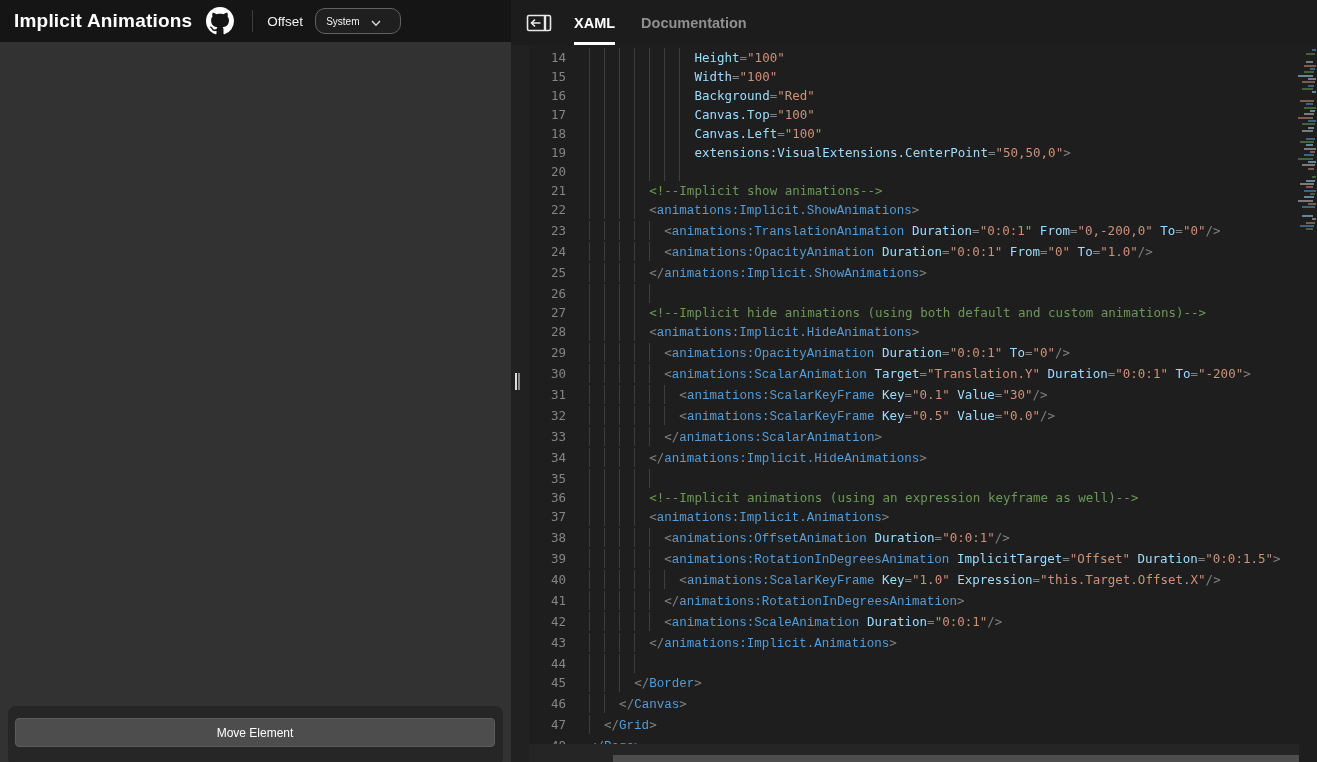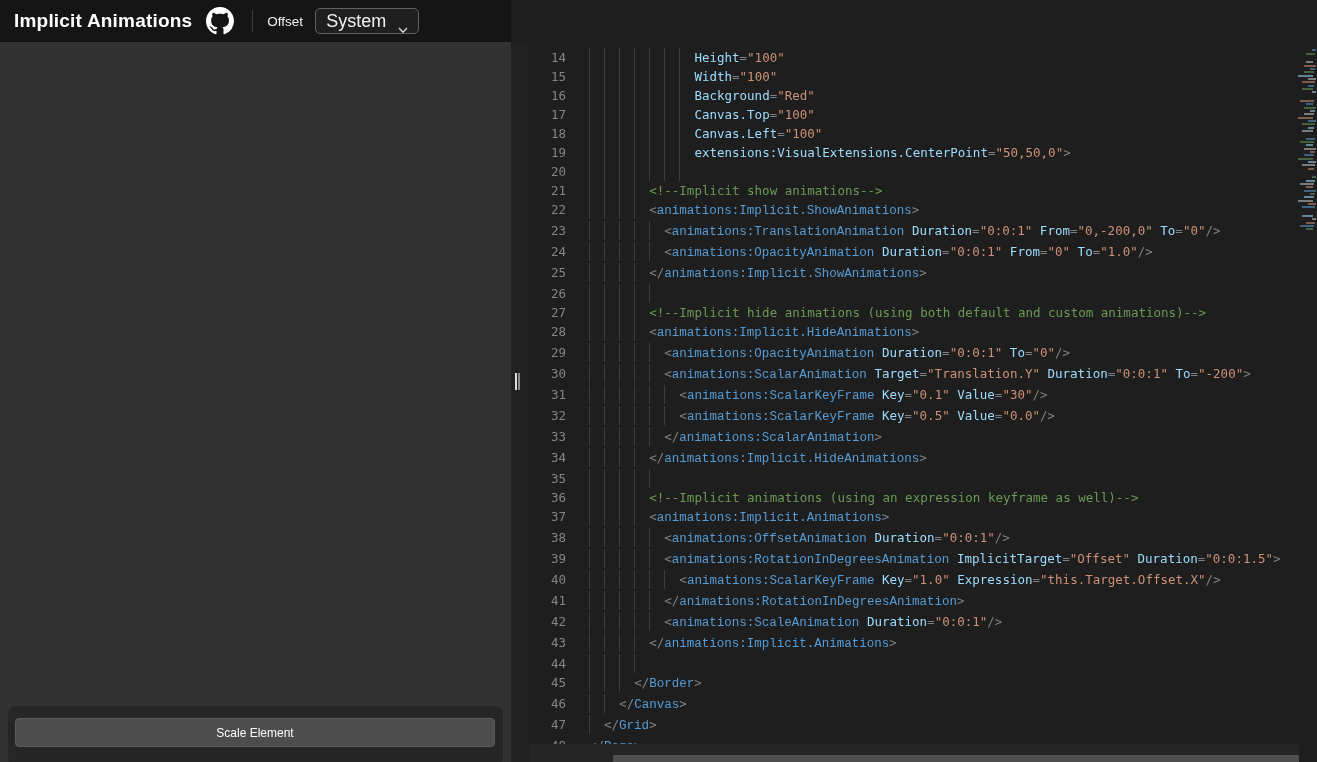--- a/index.html
+++ b/index.html
@@ -9,21 +9,21 @@
 
   
   .left-pane { position:absolute; left:0; top:0; width:511px; height:762px; background:#323232; }
   .left-header { position:absolute; left:0; top:0; width:511px; height:42px; background:#151515;
                  display:flex; align-items:center; }
   .page-title { color:#ffffff; font-size:19px; font-weight:700; margin-left:14px; letter-spacing:.2px; }
   .gh-icon { width:28px; height:28px; margin-left:14px; cursor:pointer; display:flex; align-items:center; }
   .hdr-divider { width:1px; height:22px; background:#3d3d3d; margin-left:18px; }
   .theme-label { color:#f2f2f2; font-size:13.5px; margin-left:14px; }
   .theme-select { margin-left:12px; height:26px; min-width:86px; background:#1f1f1f; border:1px solid #616161;
-                  border-radius:5px; color:#f2f2f2; font-size:18px; display:flex; align-items:center;
+                  border-radius:10px; color:#f2f2f2; font-size:10px; display:flex; align-items:center;
                   padding:0 10px; gap:12px; cursor:pointer; }
   .chev { width:10px; height:7px; display:inline-block; }
 
   
   .control-bar { position:absolute; left:8px; top:706px; width:495px; height:60px; background:#262626;
                  border-radius:8px; display:flex; align-items:flex-start; padding:12px 8px 0 7px; gap:10px; }
   .ctl-btn { flex:1; height:29px; background:#4d4d4d; border:1px solid #5c5c5c; border-radius:4px;
              color:#ffffff; font-size:12px; display:flex; align-items:center; justify-content:center;
              cursor:pointer; }
 
@@ -83,25 +83,38 @@
         <span>System</span>
         <span class="chev">
           <svg viewBox="0 0 10 7" width="10" height="7" fill="none" stroke="#d8d8d8" stroke-width="1.4">
             <path d="M1 1 L5 5.2 L9 1"></path>
           </svg>
         </span>
       </div>
     </div>
 
     <div class="control-bar">
-      <div class="ctl-btn">Scale Element</div>
+      <div class="ctl-btn">Move Element</div>
     </div>
   </div>
 
   <div class="right-pane">
+    <div class="right-header">
+      <div class="collapse-btn">
+        <svg viewBox="0 0 26 18" width="26" height="18" fill="none" stroke="#e8e8e8" stroke-width="1.6">
+          <rect x="1.5" y="1.5" width="23" height="15" rx="1.5"></rect>
+          <line x1="19" y1="1.5" x2="19" y2="16.5" stroke-width="2.4"></line>
+          <path d="M14.5 9 H5.5 M9 5.5 L5.5 9 L9 12.5"></path>
+        </svg>
+      </div>
+      <div class="tabs">
+        <div class="tab active">XAML</div>
+        <div class="tab inactive">Documentation</div>
+      </div>
+    </div>
 
     <div class="editor">
       <div class="splitter">
         <div class="splitter-grip">
             <span class="b1"></span>
             <span class="b2"></span>
           </div>
       </div>
       <div class="code"><div class="code-line"><div class="line-num">14</div><div class="line-text guides" style="padding-left: 105.42px; background-size: 103.42px 19px;"><span class="tok-a">Height</span><span class="tok-p">=</span><span class="tok-v">"100"</span></div></div><div class="code-line"><div class="line-num">15</div><div class="line-text guides" style="padding-left: 105.42px; background-size: 103.42px 19px;"><span class="tok-a">Width</span><span class="tok-p">=</span><span class="tok-v">"100"</span></div></div><div class="code-line"><div class="line-num">16</div><div class="line-text guides" style="padding-left: 105.42px; background-size: 103.42px 19px;"><span class="tok-a">Background</span><span class="tok-p">=</span><span class="tok-v">"Red"</span></div></div><div class="code-line"><div class="line-num">17</div><div class="line-text guides" style="padding-left: 105.42px; background-size: 103.42px 19px;"><span class="tok-a">Canvas.Top</span><span class="tok-p">=</span><span class="tok-v">"100"</span></div></div><div class="code-line"><div class="line-num">18</div><div class="line-text guides" style="padding-left: 105.42px; background-size: 103.42px 19px;"><span class="tok-a">Canvas.Left</span><span class="tok-p">=</span><span class="tok-v">"100"</span></div></div><div class="code-line"><div class="line-num">19</div><div class="line-text guides" style="padding-left: 105.42px; background-size: 103.42px 19px;"><span class="tok-a">extensions:VisualExtensions.CenterPoint</span><span class="tok-p">=</span><span class="tok-v">"50,50,0"</span><span class="tok-p">&gt;</span></div></div><div class="code-line"><div class="line-num">20</div><div class="line-text guides" style="padding-left: 105.42px; background-size: 103.42px 19px;"></div></div><div class="code-line"><div class="line-num">21</div><div class="line-text guides" style="padding-left: 60.24px; background-size: 58.24px 19px;"><span class="tok-c">&lt;!--Implicit show animations--&gt;</span></div></div><div class="code-line"><div class="line-num">22</div><div class="line-text guides" style="padding-left: 60.24px; background-size: 58.24px 19px;"><span class="tok-p">&lt;</span><span class="tok-t">animations:Implicit.ShowAnimations</span><span class="tok-p">&gt;</span></div></div><div class="code-line"><div class="line-num">23</div><div class="line-text guides" style="padding-left: 75.3px; background-size: 73.3px 19px;"><span class="tok-p">&lt;</span><span class="tok-t">animations:TranslationAnimation</span><span class="tok-a"> Duration</span><span class="tok-p">=</span><span class="tok-v">"0:0:1"</span><span class="tok-a"> From</span><span class="tok-p">=</span><span class="tok-v">"0,-200,0"</span><span class="tok-a"> To</span><span class="tok-p">=</span><span class="tok-v">"0"</span><span class="tok-p">/&gt;</span></div></div><div class="code-line"><div class="line-num">24</div><div class="line-text guides" style="padding-left: 75.3px; background-size: 73.3px 19px;"><span class="tok-p">&lt;</span><span class="tok-t">animations:OpacityAnimation</span><span class="tok-a"> Duration</span><span class="tok-p">=</span><span class="tok-v">"0:0:1"</span><span class="tok-a"> From</span><span class="tok-p">=</span><span class="tok-v">"0"</span><span class="tok-a"> To</span><span class="tok-p">=</span><span class="tok-v">"1.0"</span><span class="tok-p">/&gt;</span></div></div><div class="code-line"><div class="line-num">25</div><div class="line-text guides" style="padding-left: 60.24px; background-size: 58.24px 19px;"><span class="tok-p">&lt;/</span><span class="tok-t">animations:Implicit.ShowAnimations</span><span class="tok-p">&gt;</span></div></div><div class="code-line"><div class="line-num">26</div><div class="line-text guides" style="padding-left: 75.3px; background-size: 73.3px 19px;"></div></div><div class="code-line"><div class="line-num">27</div><div class="line-text guides" style="padding-left: 60.24px; background-size: 58.24px 19px;"><span class="tok-c">&lt;!--Implicit hide animations (using both default and custom animations)--&gt;</span></div></div><div class="code-line"><div class="line-num">28</div><div class="line-text guides" style="padding-left: 60.24px; background-size: 58.24px 19px;"><span class="tok-p">&lt;</span><span class="tok-t">animations:Implicit.HideAnimations</span><span class="tok-p">&gt;</span></div></div><div class="code-line"><div class="line-num">29</div><div class="line-text guides" style="padding-left: 75.3px; background-size: 73.3px 19px;"><span class="tok-p">&lt;</span><span class="tok-t">animations:OpacityAnimation</span><span class="tok-a"> Duration</span><span class="tok-p">=</span><span class="tok-v">"0:0:1"</span><span class="tok-a"> To</span><span class="tok-p">=</span><span class="tok-v">"0"</span><span class="tok-p">/&gt;</span></div></div><div class="code-line"><div class="line-num">30</div><div class="line-text guides" style="padding-left: 75.3px; background-size: 73.3px 19px;"><span class="tok-p">&lt;</span><span class="tok-t">animations:ScalarAnimation</span><span class="tok-a"> Target</span><span class="tok-p">=</span><span class="tok-v">"Translation.Y"</span><span class="tok-a"> Duration</span><span class="tok-p">=</span><span class="tok-v">"0:0:1"</span><span class="tok-a"> To</span><span class="tok-p">=</span><span class="tok-v">"-200"</span><span class="tok-p">&gt;</span></div></div><div class="code-line"><div class="line-num">31</div><div class="line-text guides" style="padding-left: 90.36px; background-size: 88.36px 19px;"><span class="tok-p">&lt;</span><span class="tok-t">animations:ScalarKeyFrame</span><span class="tok-a"> Key</span><span class="tok-p">=</span><span class="tok-v">"0.1"</span><span class="tok-a"> Value</span><span class="tok-p">=</span><span class="tok-v">"30"</span><span class="tok-p">/&gt;</span></div></div><div class="code-line"><div class="line-num">32</div><div class="line-text guides" style="padding-left: 90.36px; background-size: 88.36px 19px;"><span class="tok-p">&lt;</span><span class="tok-t">animations:ScalarKeyFrame</span><span class="tok-a"> Key</span><span class="tok-p">=</span><span class="tok-v">"0.5"</span><span class="tok-a"> Value</span><span class="tok-p">=</span><span class="tok-v">"0.0"</span><span class="tok-p">/&gt;</span></div></div><div class="code-line"><div class="line-num">33</div><div class="line-text guides" style="padding-left: 75.3px; background-size: 73.3px 19px;"><span class="tok-p">&lt;/</span><span class="tok-t">animations:ScalarAnimation</span><span class="tok-p">&gt;</span></div></div><div class="code-line"><div class="line-num">34</div><div class="line-text guides" style="padding-left: 60.24px; background-size: 58.24px 19px;"><span class="tok-p">&lt;/</span><span class="tok-t">animations:Implicit.HideAnimations</span><span class="tok-p">&gt;</span></div></div><div class="code-line"><div class="line-num">35</div><div class="line-text guides" style="padding-left: 75.3px; background-size: 73.3px 19px;"></div></div><div class="code-line"><div class="line-num">36</div><div class="line-text guides" style="padding-left: 60.24px; background-size: 58.24px 19px;"><span class="tok-c">&lt;!--Implicit animations (using an expression keyframe as well)--&gt;</span></div></div><div class="code-line"><div class="line-num">37</div><div class="line-text guides" style="padding-left: 60.24px; background-size: 58.24px 19px;"><span class="tok-p">&lt;</span><span class="tok-t">animations:Implicit.Animations</span><span class="tok-p">&gt;</span></div></div><div class="code-line"><div class="line-num">38</div><div class="line-text guides" style="padding-left: 75.3px; background-size: 73.3px 19px;"><span class="tok-p">&lt;</span><span class="tok-t">animations:OffsetAnimation</span><span class="tok-a"> Duration</span><span class="tok-p">=</span><span class="tok-v">"0:0:1"</span><span class="tok-p">/&gt;</span></div></div><div class="code-line"><div class="line-num">39</div><div class="line-text guides" style="padding-left: 75.3px; background-size: 73.3px 19px;"><span class="tok-p">&lt;</span><span class="tok-t">animations:RotationInDegreesAnimation</span><span class="tok-a"> ImplicitTarget</span><span class="tok-p">=</span><span class="tok-v">"Offset"</span><span class="tok-a"> Duration</span><span class="tok-p">=</span><span class="tok-v">"0:0:1.5"</span><span class="tok-p">&gt;</span></div></div><div class="code-line"><div class="line-num">40</div><div class="line-text guides" style="padding-left: 90.36px; background-size: 88.36px 19px;"><span class="tok-p">&lt;</span><span class="tok-t">animations:ScalarKeyFrame</span><span class="tok-a"> Key</span><span class="tok-p">=</span><span class="tok-v">"1.0"</span><span class="tok-a"> Expression</span><span class="tok-p">=</span><span class="tok-v">"this.Target.Offset.X"</span><span class="tok-p">/&gt;</span></div></div><div class="code-line"><div class="line-num">41</div><div class="line-text guides" style="padding-left: 75.3px; background-size: 73.3px 19px;"><span class="tok-p">&lt;/</span><span class="tok-t">animations:RotationInDegreesAnimation</span><span class="tok-p">&gt;</span></div></div><div class="code-line"><div class="line-num">42</div><div class="line-text guides" style="padding-left: 75.3px; background-size: 73.3px 19px;"><span class="tok-p">&lt;</span><span class="tok-t">animations:ScaleAnimation</span><span class="tok-a"> Duration</span><span class="tok-p">=</span><span class="tok-v">"0:0:1"</span><span class="tok-p">/&gt;</span></div></div><div class="code-line"><div class="line-num">43</div><div class="line-text guides" style="padding-left: 60.24px; background-size: 58.24px 19px;"><span class="tok-p">&lt;/</span><span class="tok-t">animations:Implicit.Animations</span><span class="tok-p">&gt;</span></div></div><div class="code-line"><div class="line-num">44</div><div class="line-text guides" style="padding-left: 60.24px; background-size: 58.24px 19px;"></div></div><div class="code-line"><div class="line-num">45</div><div class="line-text guides" style="padding-left: 45.18px; background-size: 43.18px 19px;"><span class="tok-p">&lt;/</span><span class="tok-t">Border</span><span class="tok-p">&gt;</span></div></div><div class="code-line"><div class="line-num">46</div><div class="line-text guides" style="padding-left: 30.12px; background-size: 28.12px 19px;"><span class="tok-p">&lt;/</span><span class="tok-t">Canvas</span><span class="tok-p">&gt;</span></div></div><div class="code-line"><div class="line-num">47</div><div class="line-text guides" style="padding-left: 15.06px; background-size: 13.06px 19px;"><span class="tok-p">&lt;/</span><span class="tok-t">Grid</span><span class="tok-p">&gt;</span></div></div><div class="code-line"><div class="line-num">48</div><div class="line-text" style="padding-left: 0px;"><span class="tok-p">&lt;/</span><span class="tok-t">Page</span><span class="tok-p">&gt;</span></div></div><div class="code-line"><div class="line-num">49</div><div class="line-text" style="padding-left: 0px;"></div></div></div>
       <div class="editor-bottom">

